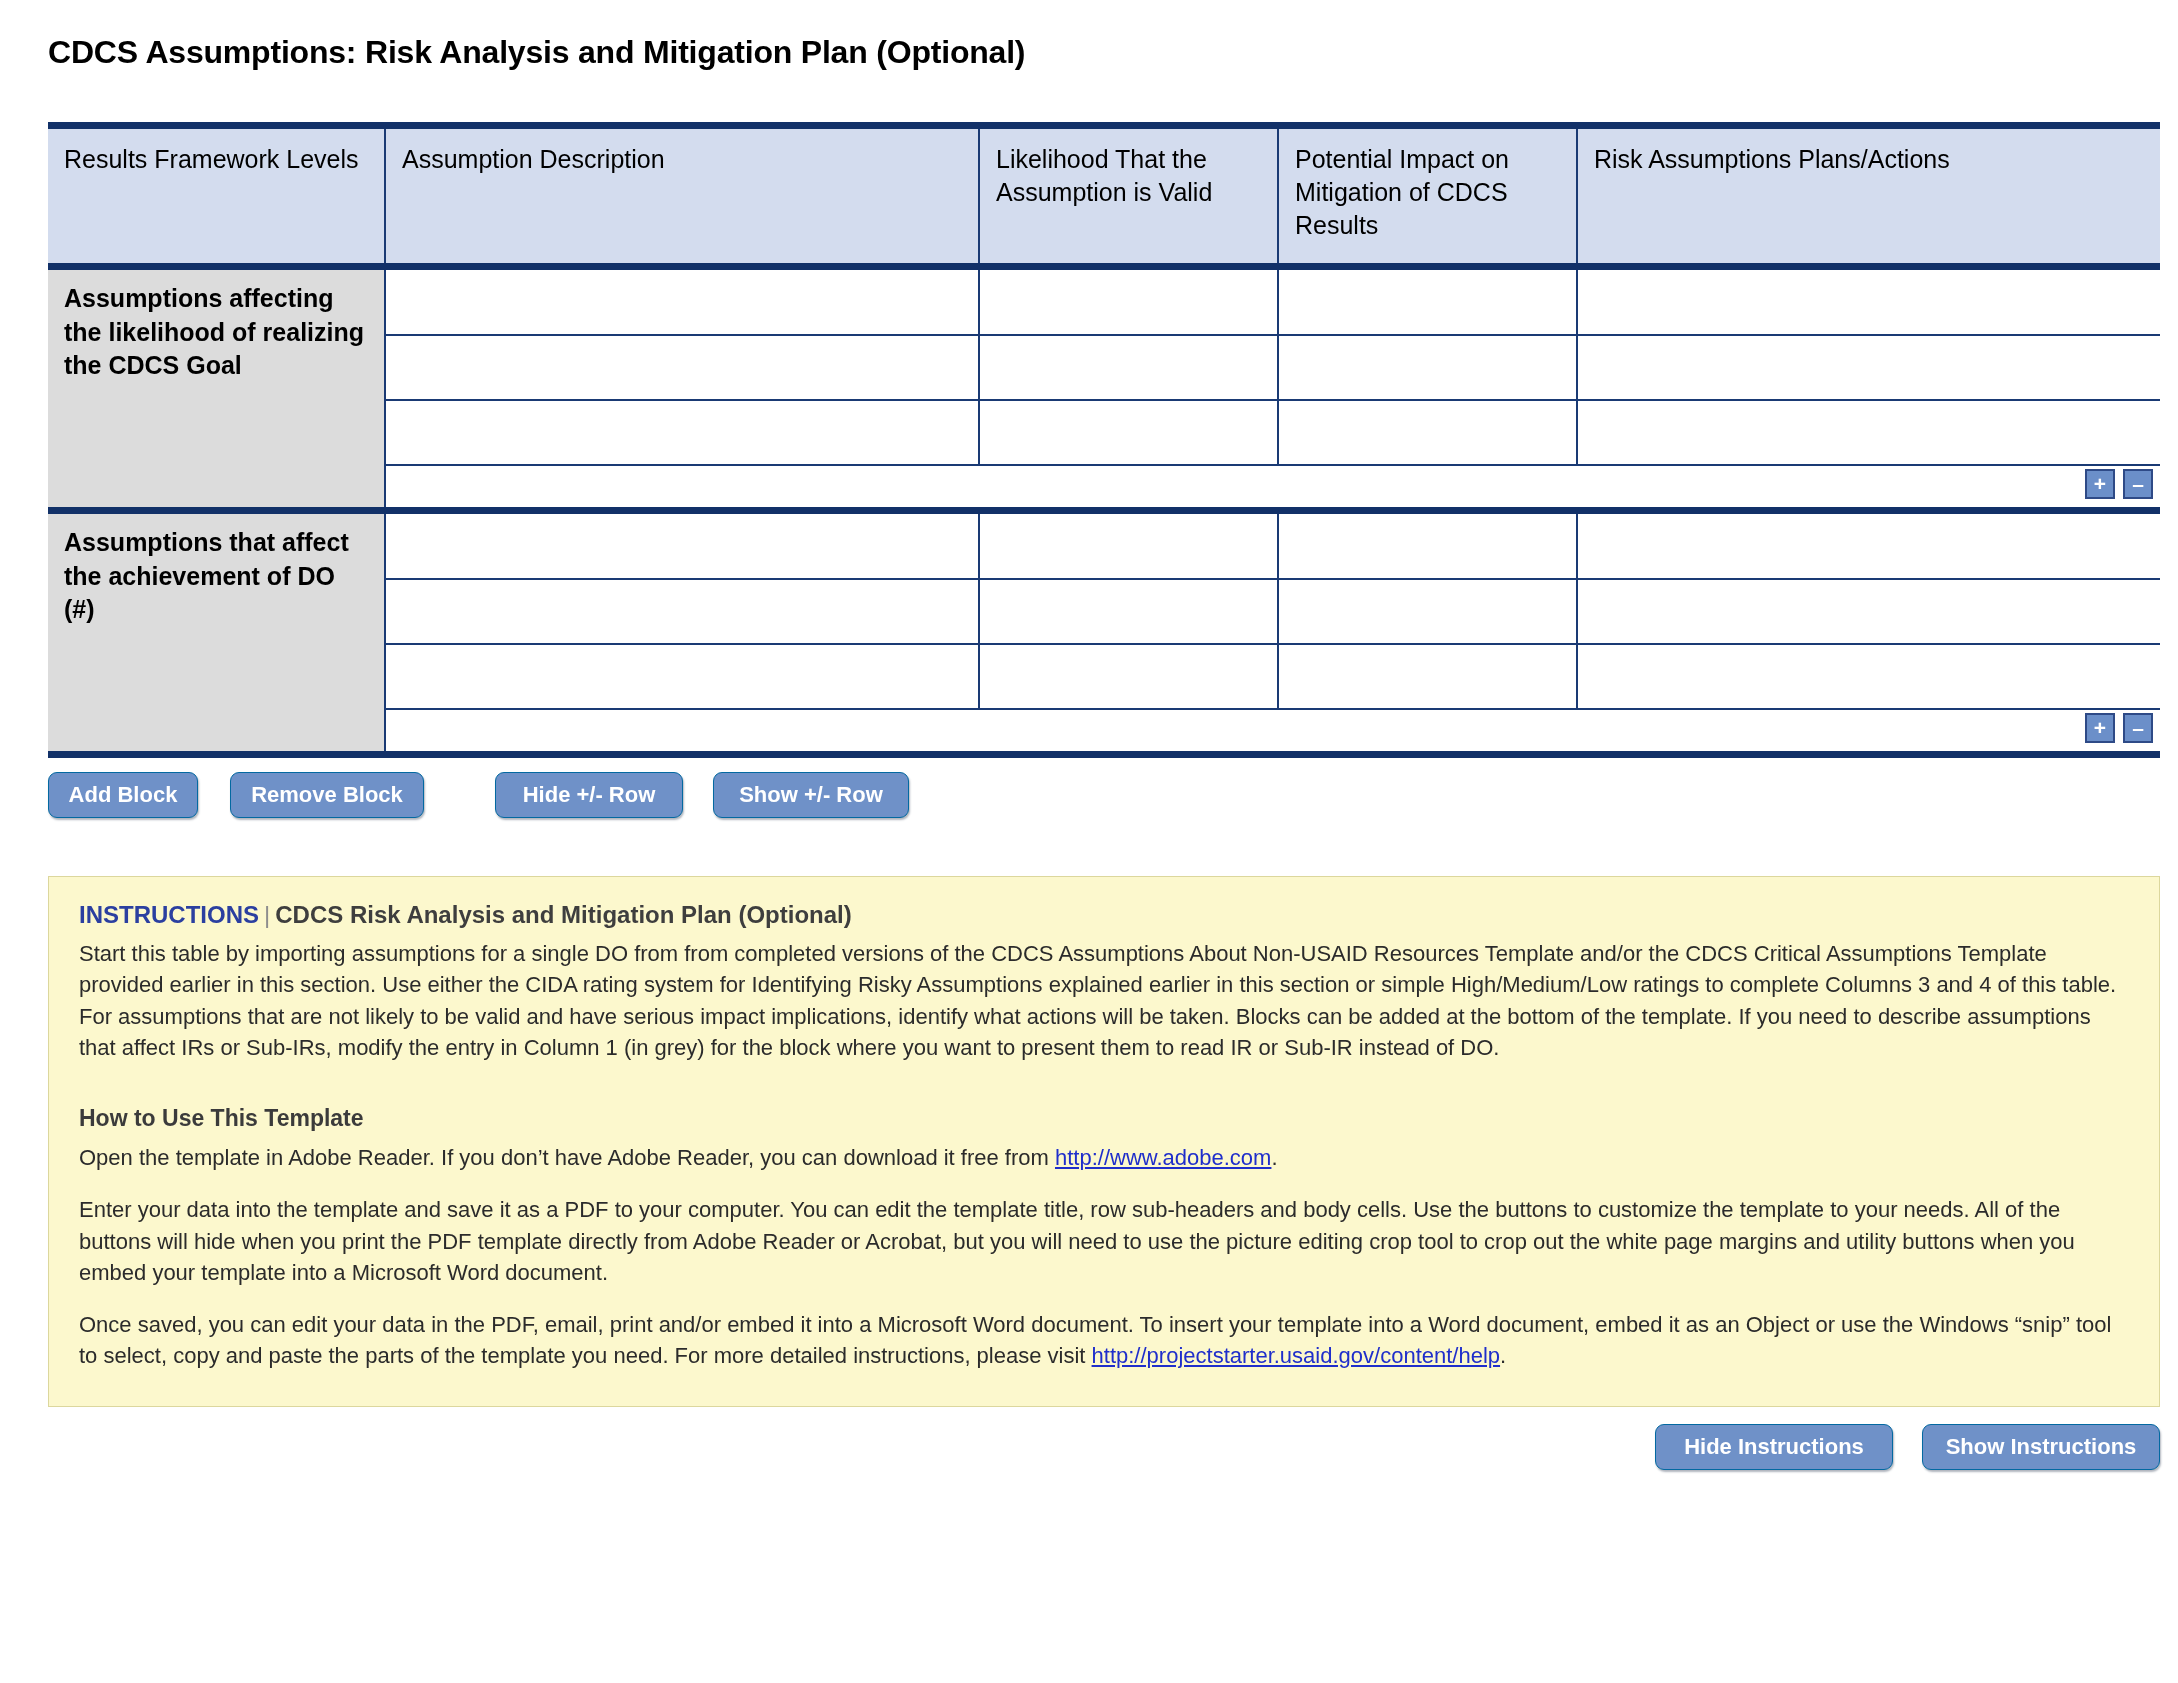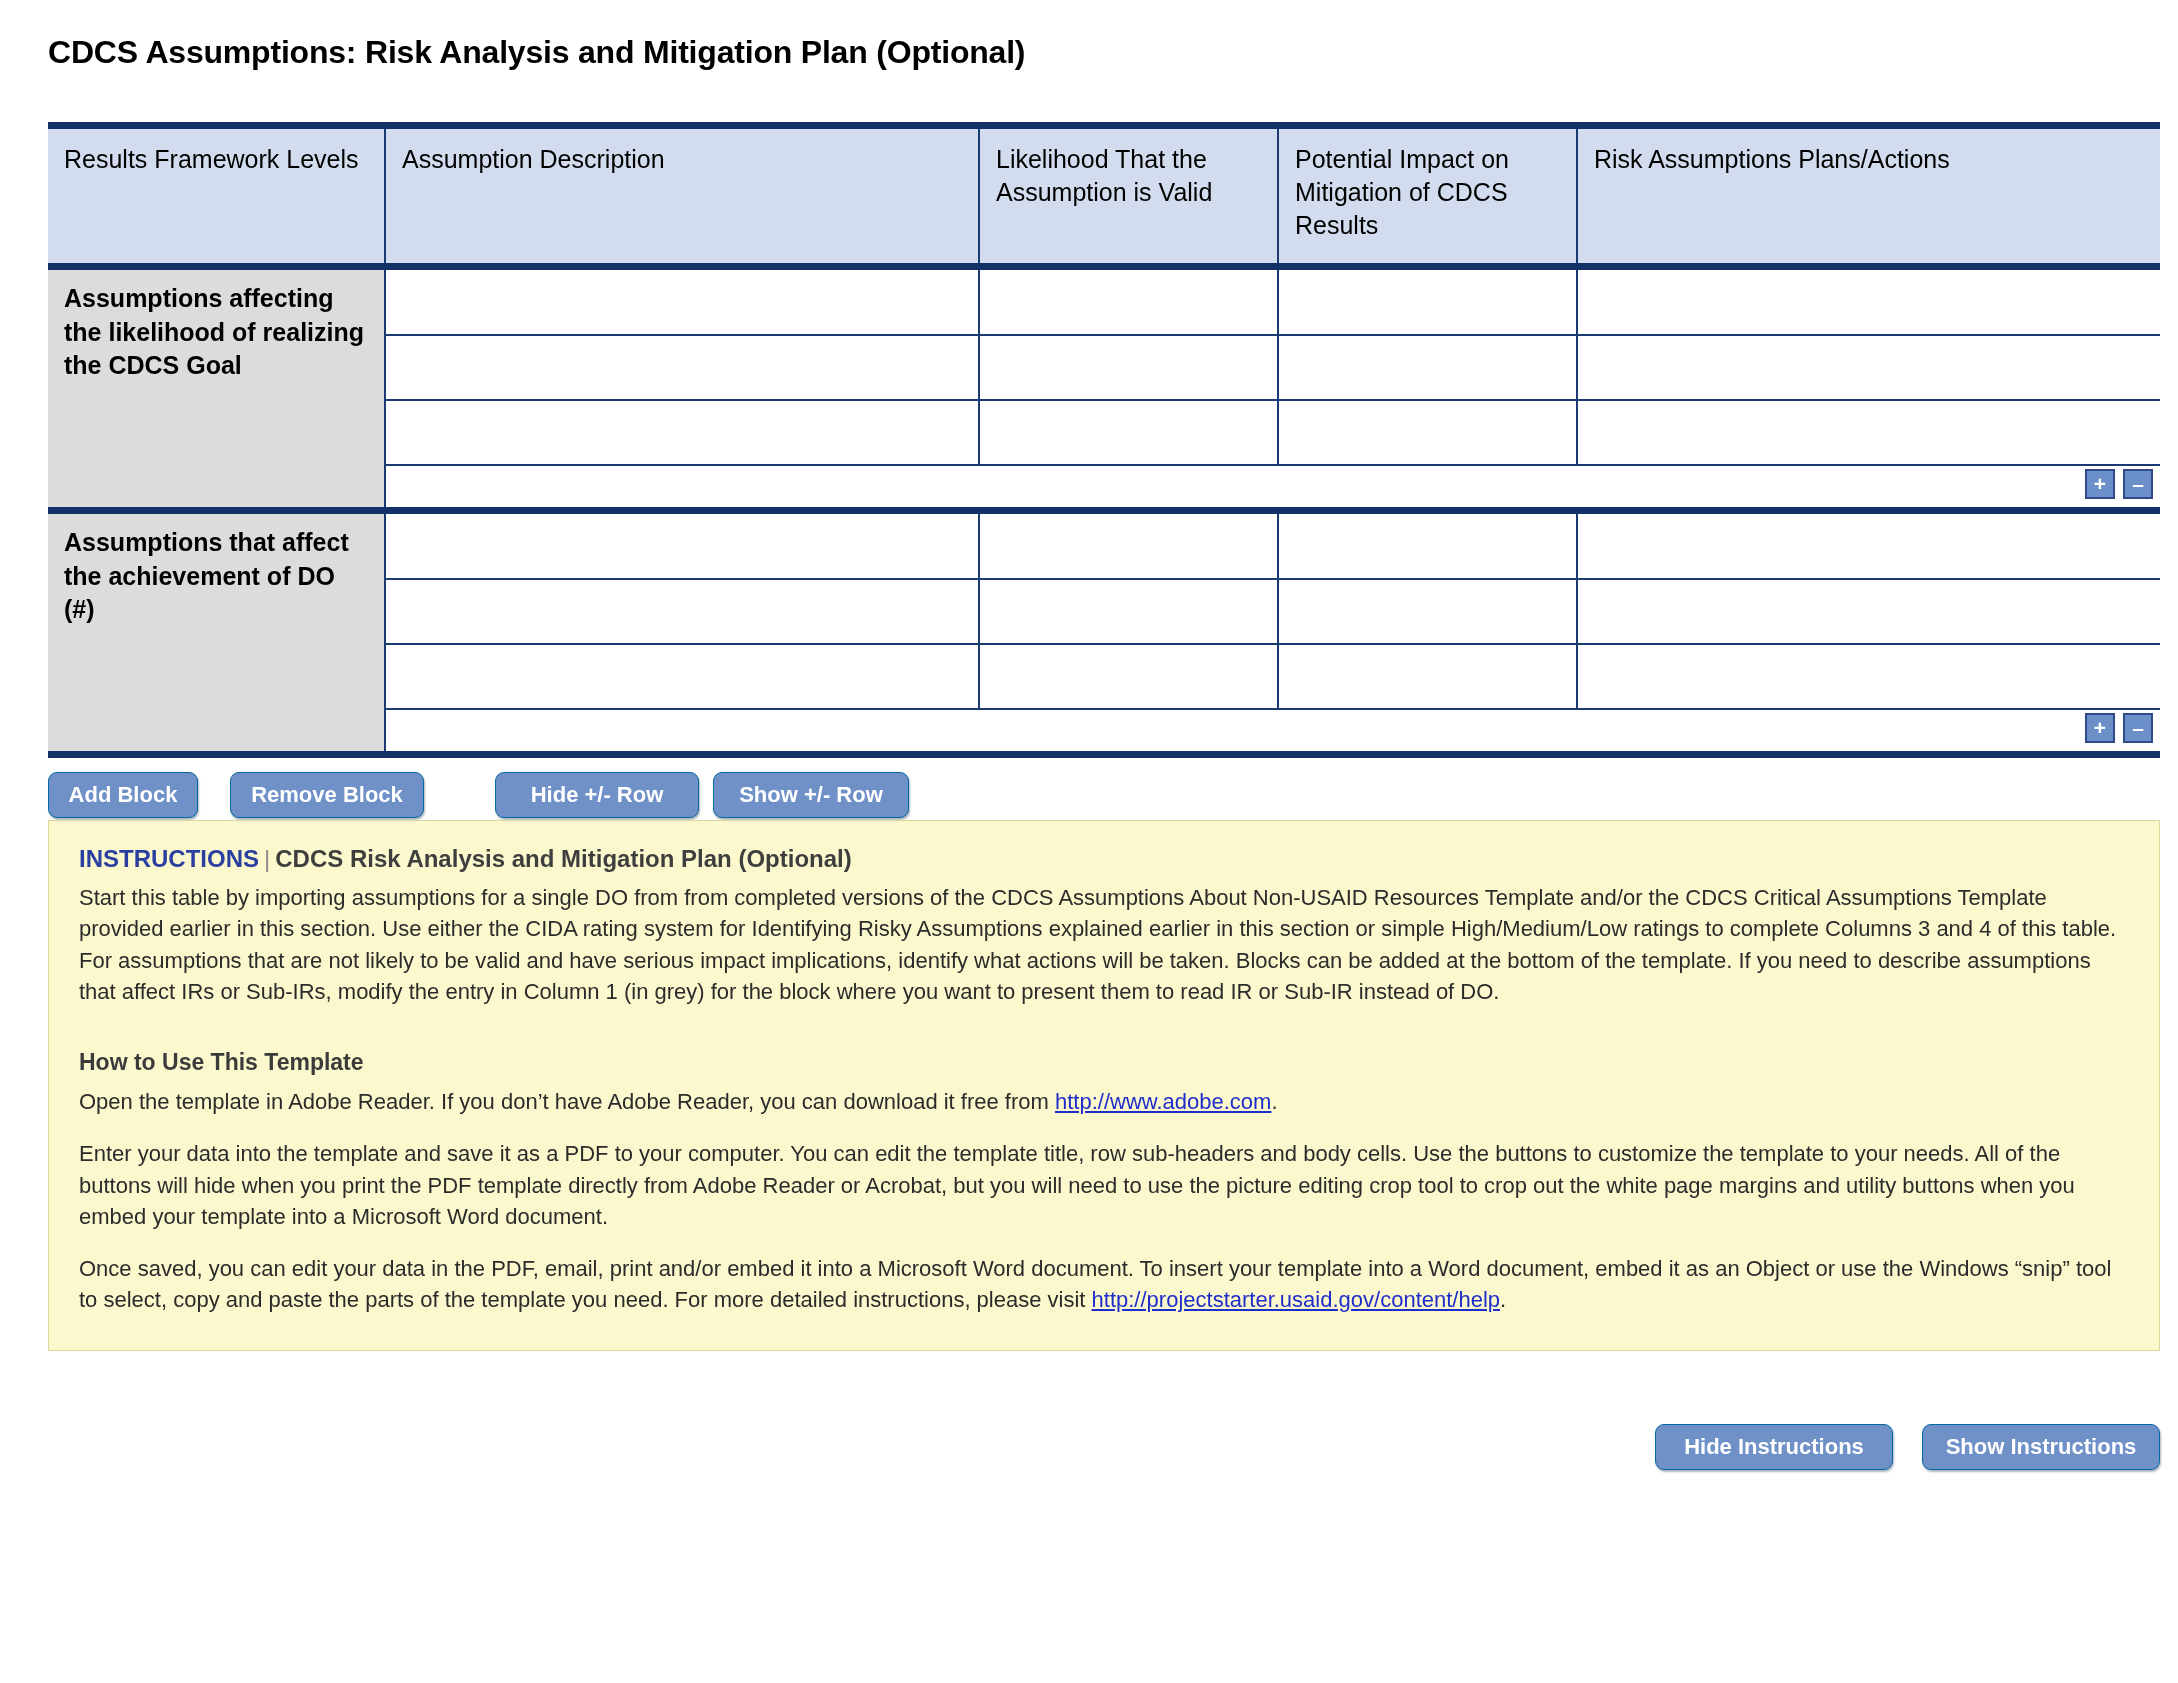--- a/index.html
+++ b/index.html
@@ -153,28 +153,28 @@
     padding: 0 16px;
     cursor: pointer;
     box-shadow: 1px 2px 2px rgba(80,90,110,0.45);
     white-space: nowrap;
     display: flex;
     align-items: center;
     justify-content: center;
   }
   .btn-add { left: 0px;   width: 150px; }
   .btn-rem { left: 182px; width: 194px; }
-  .btn-hide{ left: 447px; width: 204px; }
+  .btn-hide{ left: 447px; width: 188px; }
   .btn-show{ left: 665px; width: 196px; }
 
   
   .instructions {
     position: absolute;
     left: 48px;
-    top: 820px;
+    top: 876px;
     width: 2112px;
     height: 531px;
     background: #fcf8cd;
     border: 1px solid #dcd79d;
     padding: 22px 30px 0 30px;
   }
 
   .instr-head {
     font-size: 24px;
     font-weight: bold;

